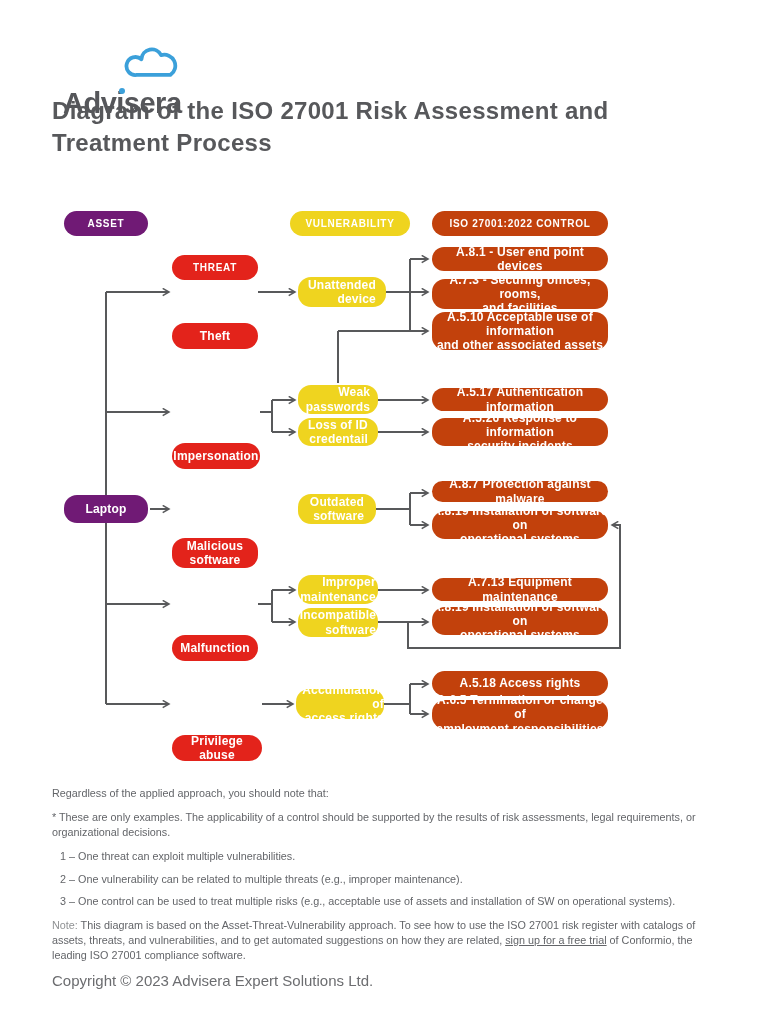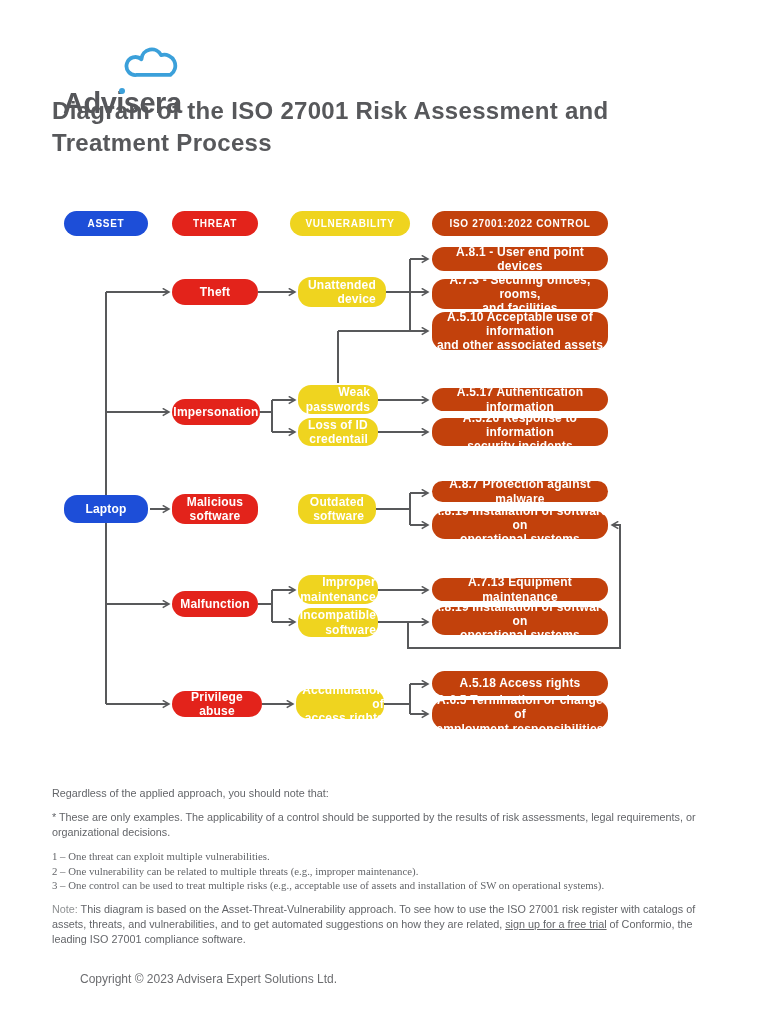--- a/index.html
+++ b/index.html
@@ -13,35 +13,35 @@
   .logo-idot{position:absolute;left:56px;top:6px;width:6px;height:6px;border-radius:50%;background:#3ba0da;}
 
   
   .title{position:absolute;left:52px;top:95px;width:650px;font-size:24px;line-height:32px;font-weight:bold;color:#57585b;letter-spacing:0.3px;}
 
   
   .node{position:absolute;display:flex;align-items:center;justify-content:center;text-align:center;
         color:#fff;font-weight:bold;border-radius:13px;white-space:pre-line;line-height:1.18;z-index:2;
         font-size:12px;letter-spacing:0.2px;}
   .hdr{font-size:10px;letter-spacing:0.7px;}
-  .asset{background:#1d4ed8;}
-  .threat{background:#e3231b;}
+  .asset{background:#701a75;}
+  .threat{background:#e3231b;margin-top:44px;}
   .vuln{background:#efd41f;text-align:right;}
   .control{background:#c2410c;}
   .connectors{position:absolute;left:0;top:0;z-index:1;}
 
   
   .notes{position:absolute;left:52px;top:786px;width:655px;color:#636569;font-size:10.8px;line-height:1.38;}
   .notes p{margin:0 0 9px 0;}
   .notes .pts{margin:0 0 9px 0;}
-  .notes .pts div{margin:0;font-family:Liberation Serif, serif;}
+  .notes .pts div{margin:8px;}
   .note-label{color:#8f9193;}
   .note-link{color:#636569;text-decoration:underline;cursor:pointer;}
 
-  .copyright{position:absolute;left:52px;top:972px;font-size:12px;color:#6c6d70;margin-left:28px;}
+  .copyright{position:absolute;left:52px;top:972px;font-size:15px;color:#6c6d70;}
 </style>
 </head>
 <body>
 
 <div class="page">
 
   <div class="logo">
     <svg class="logo-cloud" viewBox="0 0 100 64">
       <path d="M22 56 A 15.5 15.5 0 1 1 30 29 A 18 18 0 0 1 64 22 A 19 19 0 0 1 80 56 Z" fill="none" stroke="#3ba0da" stroke-width="6.5" stroke-linejoin="round" stroke-linecap="round"></path>
     </svg>

